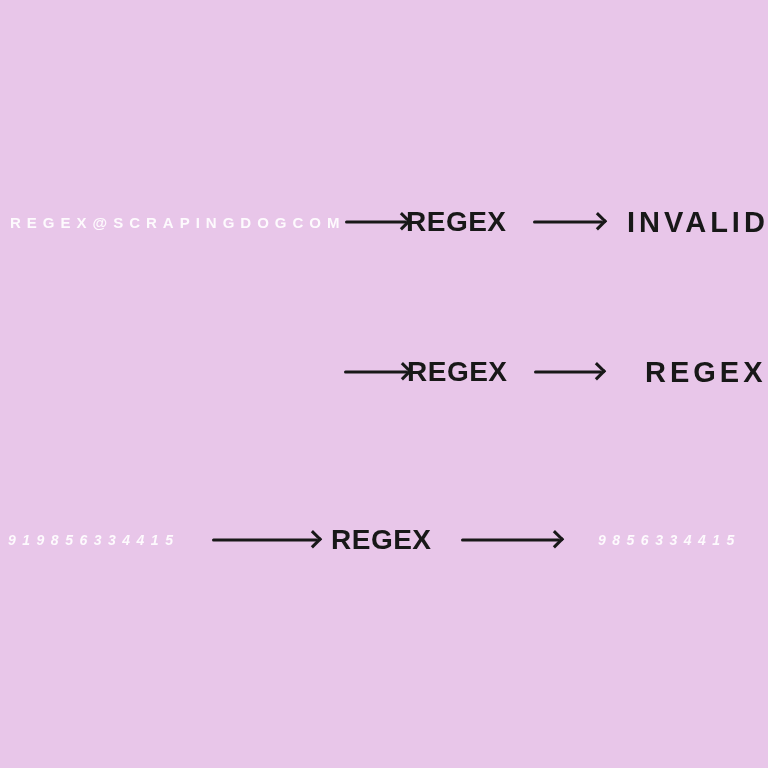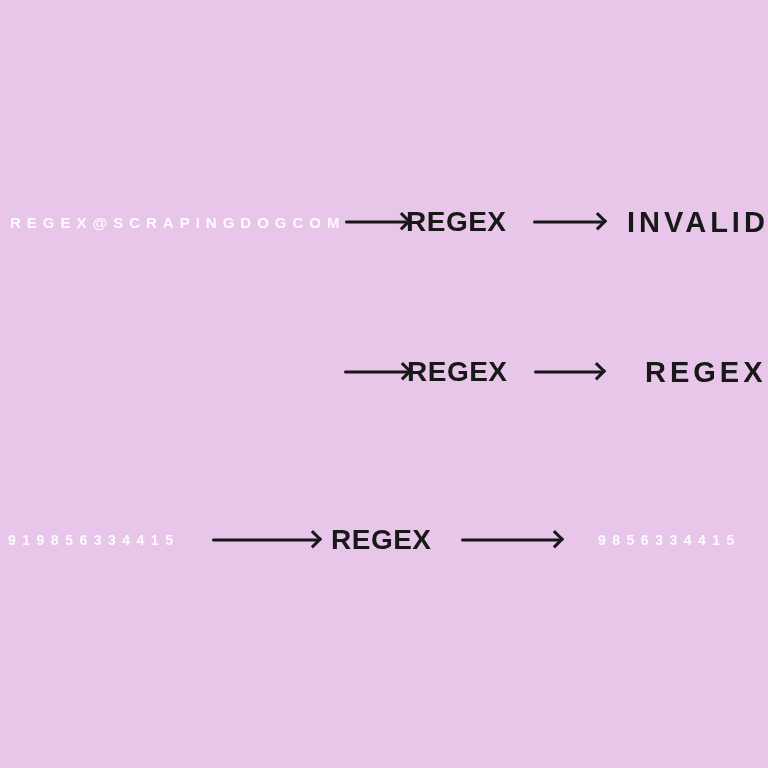--- a/index.html
+++ b/index.html
@@ -39,20 +39,21 @@
     font-weight: 700;
     font-size: 15px;
     letter-spacing: 6px;
   }
 
   .label-number {
     color: var(--light);
     font-weight: 700;
     font-size: 14px;
     letter-spacing: 6.5px;
+    font-style: italic;
   }
 
   .regex {
     color: var(--ink);
     font-weight: 800;
     font-size: 28px;
     letter-spacing: 0.5px;
   }
 
   .result {

